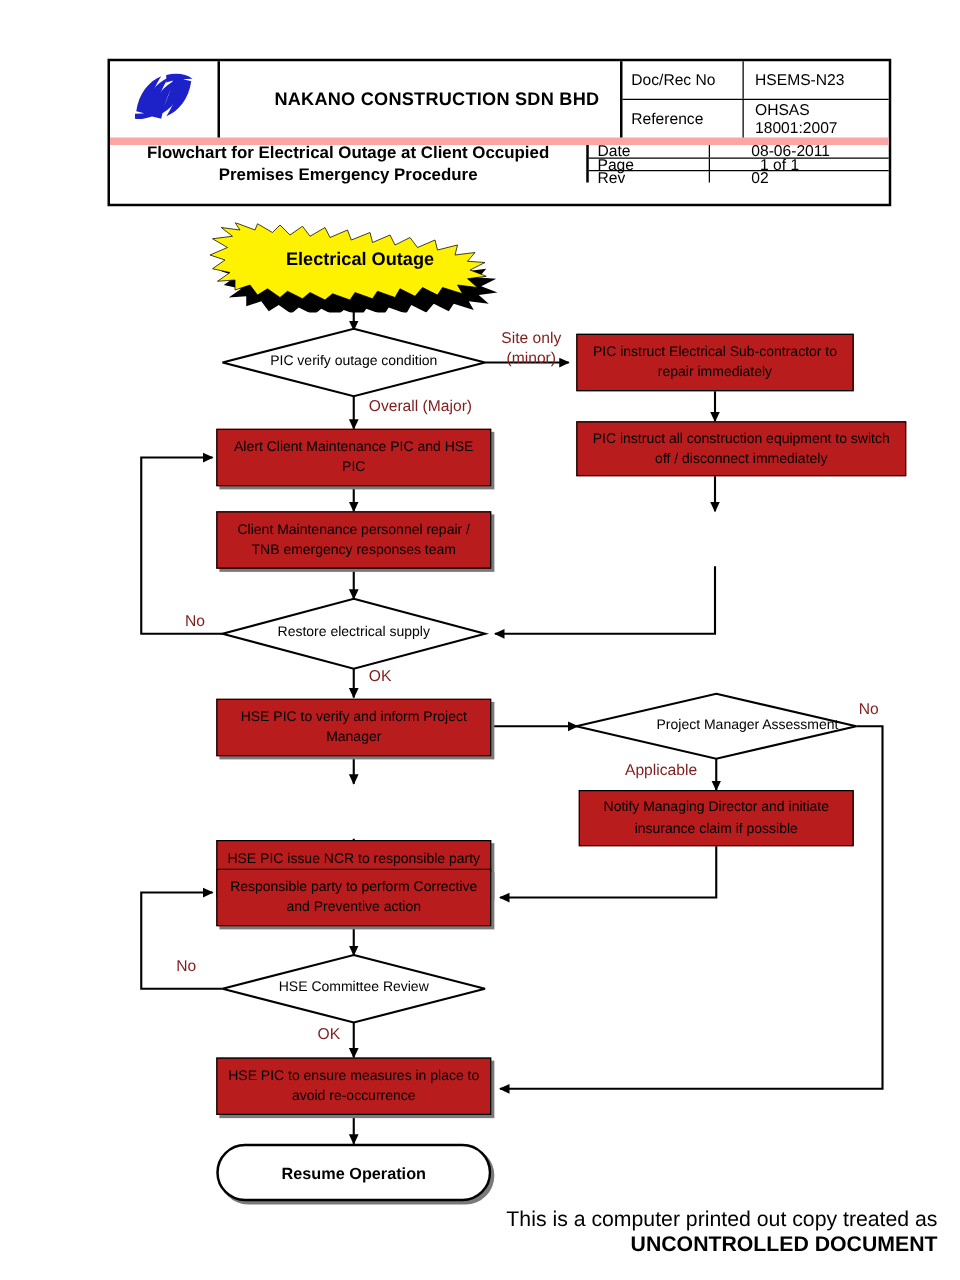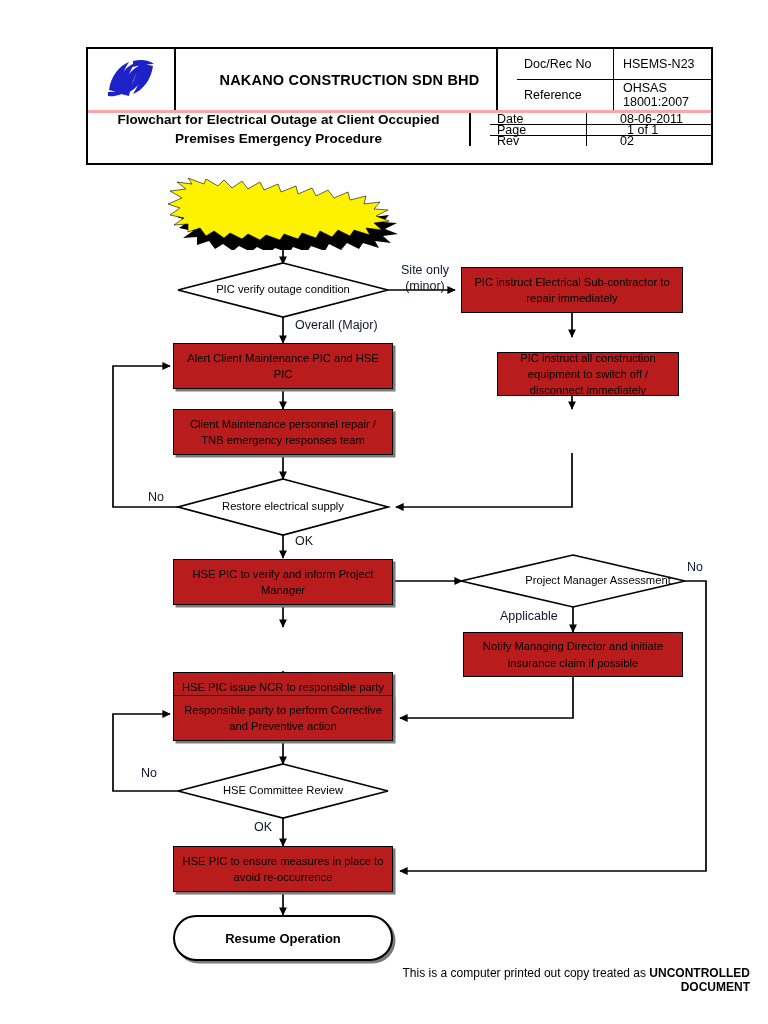--- a/index.html
+++ b/index.html
@@ -13,39 +13,39 @@
   #page{position:absolute;left:0;top:0;width:768px;height:1024px;}
 
   
   #header{
     position:absolute;left:86px;top:47px;width:627px;height:118px;
     border:2px solid #000;
     box-sizing:border-box;
   }
   #header .hrow{display:flex;width:100%;box-sizing:border-box;}
   #hrow-top{height:61px;}
-  #hrow-bot{height:36px;border-top:3px solid #fca5a5;}
+  #hrow-bot{height:36px;border-top:6px solid #fca5a5;}
 
   #logo-cell{
     width:88px;border-right:2px solid #000;box-sizing:border-box;
     display:flex;align-items:center;justify-content:center;
   }
   #company-cell{
     width:295px;border-right:2px solid #000;box-sizing:border-box;
     display:flex;align-items:center;justify-content:center;
     font-weight:bold;font-size:14.5px;letter-spacing:.2px;margin-left:27px;
   }
   #title-cell{
     width:383px;border-right:2px solid #000;box-sizing:border-box;
     display:flex;align-items:center;justify-content:center;
     font-weight:bold;font-size:13.5px;line-height:1.35;text-align:center;
     padding:0 6px;
   }
   .meta-table{
-    flex:1;display:flex;flex-direction:column;box-sizing:border-box;margin-left:19px;
+    flex:1;display:flex;flex-direction:column;box-sizing:border-box;
   }
   .meta-row{display:flex;flex:1;box-sizing:border-box;}
   .meta-row + .meta-row{border-top:1.5px solid #000;}
   .meta-k{
     width:97px;box-sizing:border-box;border-right:1.5px solid #000;
     display:flex;align-items:center;padding-left:7px;
     font-size:12.5px;
   }
   .meta-v{
     flex:1;box-sizing:border-box;display:flex;align-items:center;padding-left:9px;
@@ -76,37 +76,37 @@
   }
 
   .term{
     border:2px solid #000;border-radius:42px;background:#fff;
     display:flex;align-items:center;justify-content:center;
     font-size:13px;font-weight:bold;
     box-shadow:2.5px 2.5px 0 0 #7a7a7a;
   }
 
   .edge-label{
-    position:absolute;font-size:12.5px;color:#0f172a;white-space:pre;
+    position:absolute;font-size:12.5px;color:#7f1d1d;white-space:pre;
     line-height:1.25;
   }
 
   
   #burst{position:absolute;left:168px;top:178px;width:240px;height:72px;}
   #burst-text{
     position:absolute;left:0;top:0;width:240px;height:60px;
     display:flex;align-items:center;justify-content:center;
     font-size:14.5px;font-weight:bold;color:#000;
     pointer-events:none;
   }
 
   
   #footer{
     position:absolute;left:350px;top:966px;width:400px;
-    font-size:12px;text-align:right;
+    font-size:17px;text-align:right;
   }
   #footer b{font-weight:bold;}
 </style>
 </head>
 <body>
 
 <div id="page">
 
   <div id="header">
 
@@ -228,20 +228,21 @@
                   134,55 130,61 116,56 112,62 98,57 92,62 80,56 74,61 62,55 56,60 46,53
                   38,58 32,50 20,54 20,46 6,47 16,40 2,37"></polygon>
 
         <polygon fill="#FFF200" stroke="#000000" stroke-width="0.6" points="12,30 0,26 14,20 2,13 18,11 9,4 24,6 20,0 36,6 38,1 50,8 56,2 64,10
                   74,3 80,11 92,4 96,12 110,6 113,14 128,8 130,16 144,10 148,18 160,12
                   166,20 180,14 182,22 198,18 196,26 212,24 206,31 220,32 208,38 221,43
                   206,45 214,52 198,50 202,57 186,52 182,58 170,52 164,59 152,53 148,60
                   134,55 130,61 116,56 112,62 98,57 92,62 80,56 74,61 62,55 56,60 46,53
                   38,58 32,50 20,54 20,46 6,47 16,40 2,37"></polygon>
       </svg>
+      <div id="burst-text">Electrical Outage</div>
     </div>
 
     <div class="diamond-label" style="left:188px;top:278px;width:190px;height:24px;">PIC verify outage condition</div>
 
     <div class="diamond-label" style="left:188px;top:495px;width:190px;height:24px;">Restore electrical supply</div>
 
     <div class="diamond-label" style="left:498px;top:569px;width:200px;height:24px;">Project Manager Assessment</div>
 
     <div class="diamond-label" style="left:188px;top:779px;width:190px;height:24px;">HSE Committee Review</div>
 
@@ -252,21 +253,21 @@
     <div class="node pbox shadowed" style="left:173px;top:559px;width:220px;height:46px;">HSE PIC to verify and inform Project Manager</div>
 
     <div class="node pbox shadowed" style="left:173px;top:644px;width:220px;height:46px;margin-top:28px;">HSE PIC issue NCR to responsible party and make claim for loses</div>
 
     <div class="node pbox shadowed" style="left:173px;top:695px;width:220px;height:46px;">Responsible party to perform Corrective and Preventive action</div>
 
     <div class="node pbox shadowed" style="left:173px;top:846px;width:220px;height:46px;">HSE PIC to ensure measures in place to avoid re-occurrence</div>
 
     <div class="node pbox" style="left:461px;top:267px;width:222px;height:46px;">PIC instruct Electrical Sub-contractor to repair immediately</div>
 
-    <div class="node pbox" style="left:461px;top:352px;width:182px;height:44px;margin-left:36px;">PIC instruct all construction equipment to switch off / disconnect immediately</div>
+    <div class="node pbox" style="left:461px;top:337px;width:264px;height:44px;">PIC instruct all construction equipment to switch off / disconnect immediately</div>
 
 
     <div class="node term" style="left:173px;top:915px;width:220px;height:46px;">Resume Operation</div>
 
     <div class="node pbox" style="left:463px;top:632px;width:220px;height:45px;">Notify Managing Director and initiate insurance claim if possible</div>
 
     <div class="edge-label" style="left:388px;top:263px;width:74px;text-align:center;">Site only
 (minor)</div>
 
     <div class="edge-label" style="left:295px;top:318px;">Overall (Major)</div>

